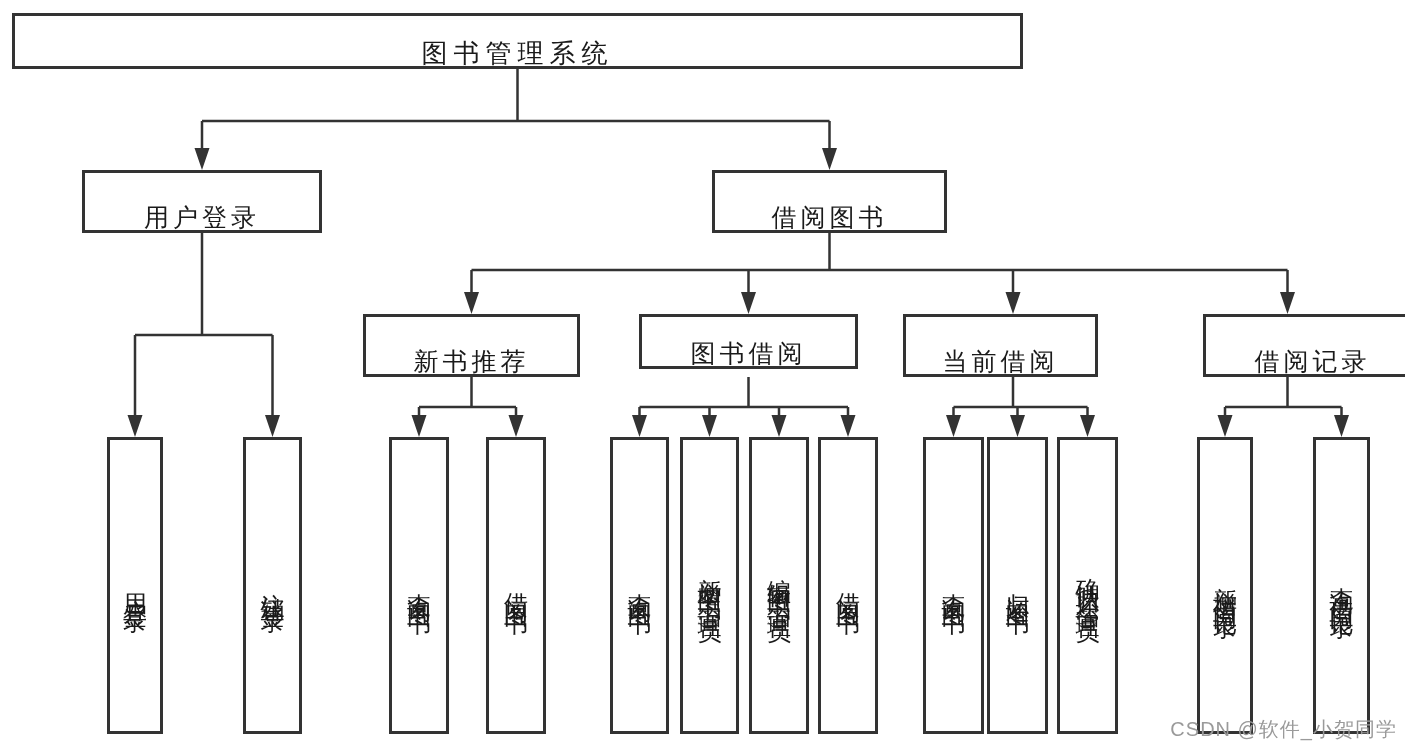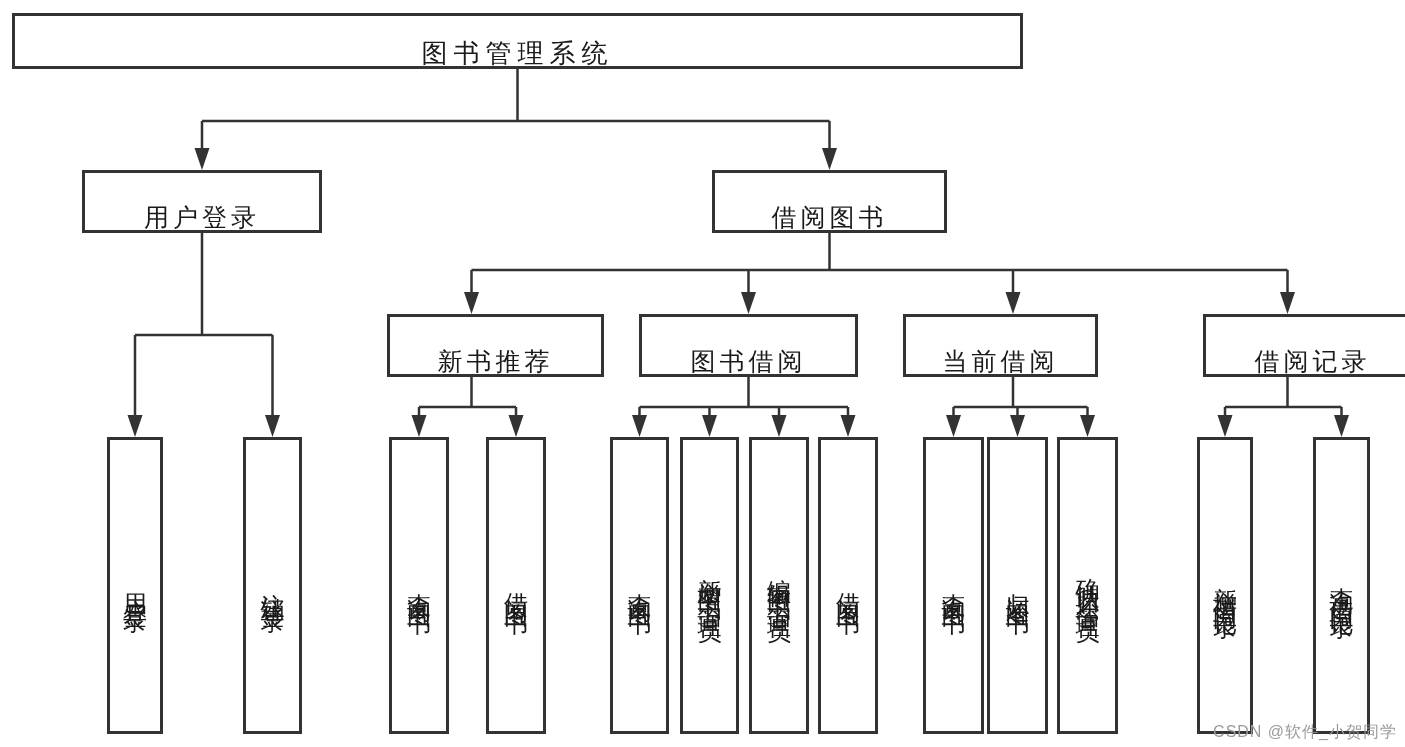--- a/index.html
+++ b/index.html
@@ -55,21 +55,21 @@
     font-size: 24px;
     letter-spacing: 6px;
     color: #1a1a1a;
     line-height: 1;
     white-space: nowrap;
   }
   .watermark {
     position: absolute;
     right: 8px;
     bottom: 4px;
-    font-size: 16px;
+    font-size: 20px;
     letter-spacing: 1px;
     color: #9a9a9a;
     z-index: 3;
   }
 </style>
 </head>
 <body>
 
 <div id="canvas">
 
@@ -109,24 +109,24 @@
     <span>图书管理系统</span>
   </div>
 
   <div class="hbox" style="left:82px; top:170px; width:240px; height:63px;">
     <span>用户登录</span>
   </div>
   <div class="hbox" style="left:712px; top:170px; width:235px; height:63px;">
     <span>借阅图书</span>
   </div>
 
-  <div class="hbox" style="left:363px; top:314px; width:217px; height:63px;margin-left:24px;">
+  <div class="hbox" style="left:363px; top:314px; width:217px; height:63px;">
     <span>新书推荐</span>
   </div>
-  <div class="hbox" style="left:639px; top:314px; width:219px; height:63px;">
+  <div class="hbox" style="left:639px; top:314px; width:219px; height:55px;">
     <span>图书借阅</span>
   </div>
   <div class="hbox" style="left:903px; top:314px; width:195px; height:63px;">
     <span>当前借阅</span>
   </div>
   <div class="hbox" style="left:1178px; top:314px; width:219px; height:63px;margin-left:25px;">
     <span>借阅记录</span>
   </div>
 
   <div class="vbox" style="left:107px; width:56px;">

